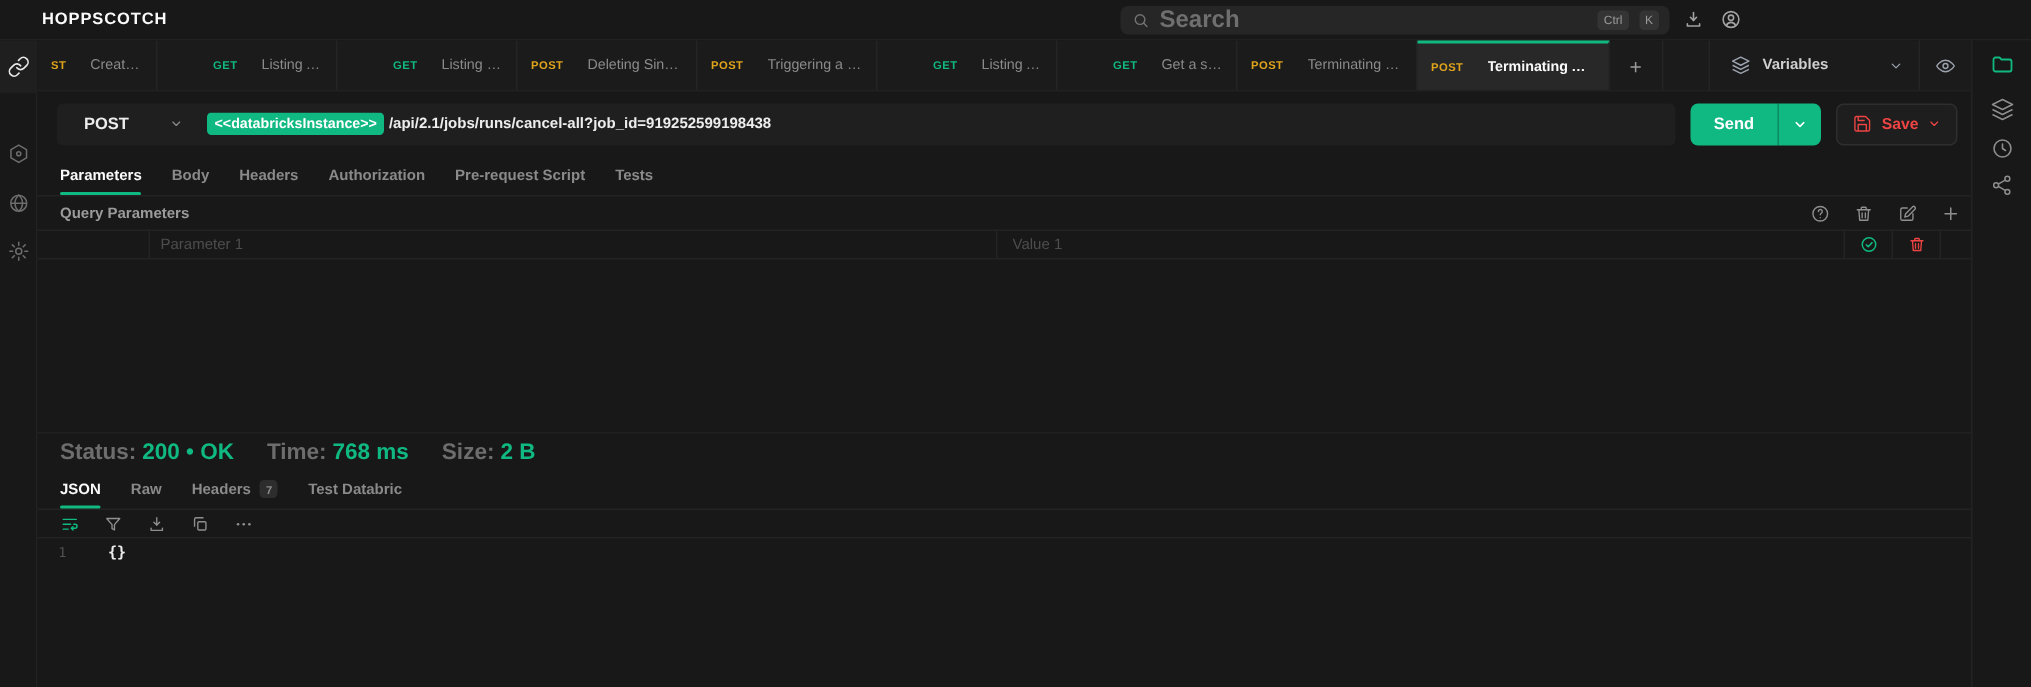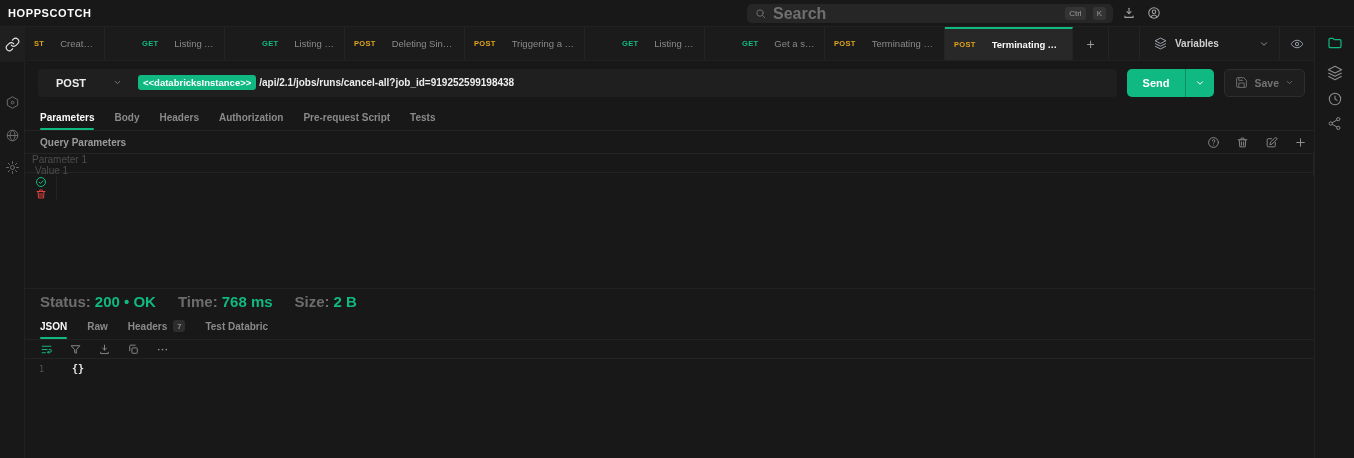--- a/index.html
+++ b/index.html
@@ -7,21 +7,21 @@
   .app {
     position:relative; width:1354px; height:458px; background:#181818;
     font-family:"Liberation Sans", sans-serif; color:#d4d4d4; overflow:hidden;
   }
   svg { display:block; }
   .ic { display:inline-flex; align-items:center; justify-content:center; flex:none; }
 
   
   .topbar { position:absolute; top:0; left:0; width:1354px; height:27px;
             background:#181818; border-bottom:1px solid #212121; }
-  .logo { position:absolute; left:8px; top:7px; font-size:11px; font-weight:700;
+  .logo { position:absolute; left:28px; top:7px; font-size:11px; font-weight:700;
           letter-spacing:.6px; color:#fbfbfb; }
   .searchbox { position:absolute; left:747px; top:4px; width:366px; height:19px;
                background:#262626; border-radius:5px; display:flex; align-items:center;
                padding:0 7px 0 8px; gap:7px; cursor:pointer; }
   .searchbox input { flex:1; background:transparent; border:none; outline:none;
                      font-family:inherit; font-size:16px; color:#bdbdbd; min-width:0;font-weight:bold; }
   .searchbox input::placeholder { color:#6f6f6f; }
   .kbd { background:#343434; color:#9a9a9a; font-size:8px; line-height:1;
          padding:2.5px 4px; border-radius:3px; }
   .tb-ic { position:absolute; top:6px; color:#a3a3a3; cursor:pointer; }
@@ -79,42 +79,42 @@
   .var-pill { background:#10b981; color:#ffffff; font-weight:700; font-size:9.5px;
               padding:2px 5px; border-radius:3px; }
   .url-path { color:#ededed; font-weight:600; }
   .sendbtn { height:28px; background:#10b981; border-radius:5px; display:flex;
              align-items:stretch; color:#ffffff; cursor:pointer; flex:none; }
   .sendbtn .send-label { display:flex; align-items:center; padding:0 16px;
              font-size:11px; font-weight:700; }
   .sendbtn .send-chev { display:flex; align-items:center; padding:0 9px;
              border-left:1px solid rgba(0,0,0,.25); }
   .savebtn { height:28px; background:#1e1e1e; border:1px solid #2e2e2e; border-radius:5px;
-             display:flex; align-items:center; gap:6px; padding:0 10px; color:#737373;
+             display:flex; align-items:center; gap:6px; padding:0 10px; color:#ef4444;
              cursor:pointer; flex:none; }
   .savebtn .save-label { font-size:10.5px; font-weight:600; }
 
   
   .sectabs { height:27px; display:flex; align-items:stretch; padding-left:5px;
              border-bottom:1px solid #232323; }
   .sectab { position:relative; display:flex; align-items:center; padding:0 10px;
             font-size:10px; font-weight:600; color:#8a8a8a; cursor:pointer; white-space:nowrap; }
   .sectab.active { color:#fafafa; }
   .sectab.active::after { content:""; position:absolute; left:10px; right:10px; bottom:0;
             height:2px; background:#10b981; border-radius:1px; }
   .badge { margin-left:6px; background:#2d2d2d; color:#8a8a8a; font-size:7.5px;
            padding:1.5px 4px; border-radius:3px; }
 
   
   .qp-head { height:23px; display:flex; align-items:center; padding:0 7px 0 15px;
              border-bottom:1px solid #232323; }
   .sec-label { font-size:10px; font-weight:600; color:#9b9b9b; flex:1; }
   .head-ics { display:flex; align-items:center; gap:16px; color:#8f8f8f; }
   .head-ics .ic { cursor:pointer; }
-  .qp-row { height:19px; display:flex; align-items:stretch; border-bottom:1px solid #232323;flex-direction:column; }
+  .qp-row { height:19px; display:flex; align-items:stretch; border-bottom:1px solid #232323; }
   .qp-drag { width:75px; border-right:1px solid #232323; cursor:grab; }
   .qp-cell { flex:1; border-right:1px solid #232323; display:flex; align-items:center; }
   .qp-cell input { width:100%; background:transparent; border:none; outline:none;
                    font-family:inherit; font-size:10px; color:#d4d4d4; padding:0 0 0 7px; }
   .qp-cell.val input { padding-left:10px; }
   .qp-cell input::placeholder { color:#4d4d4d; }
   .qp-act { width:32px; border-right:1px solid #232323; display:flex; align-items:center;
             justify-content:center; cursor:pointer; }
   .qp-tail { width:20px; }
   .green { color:#10b981; } .red { color:#ef4444; }

